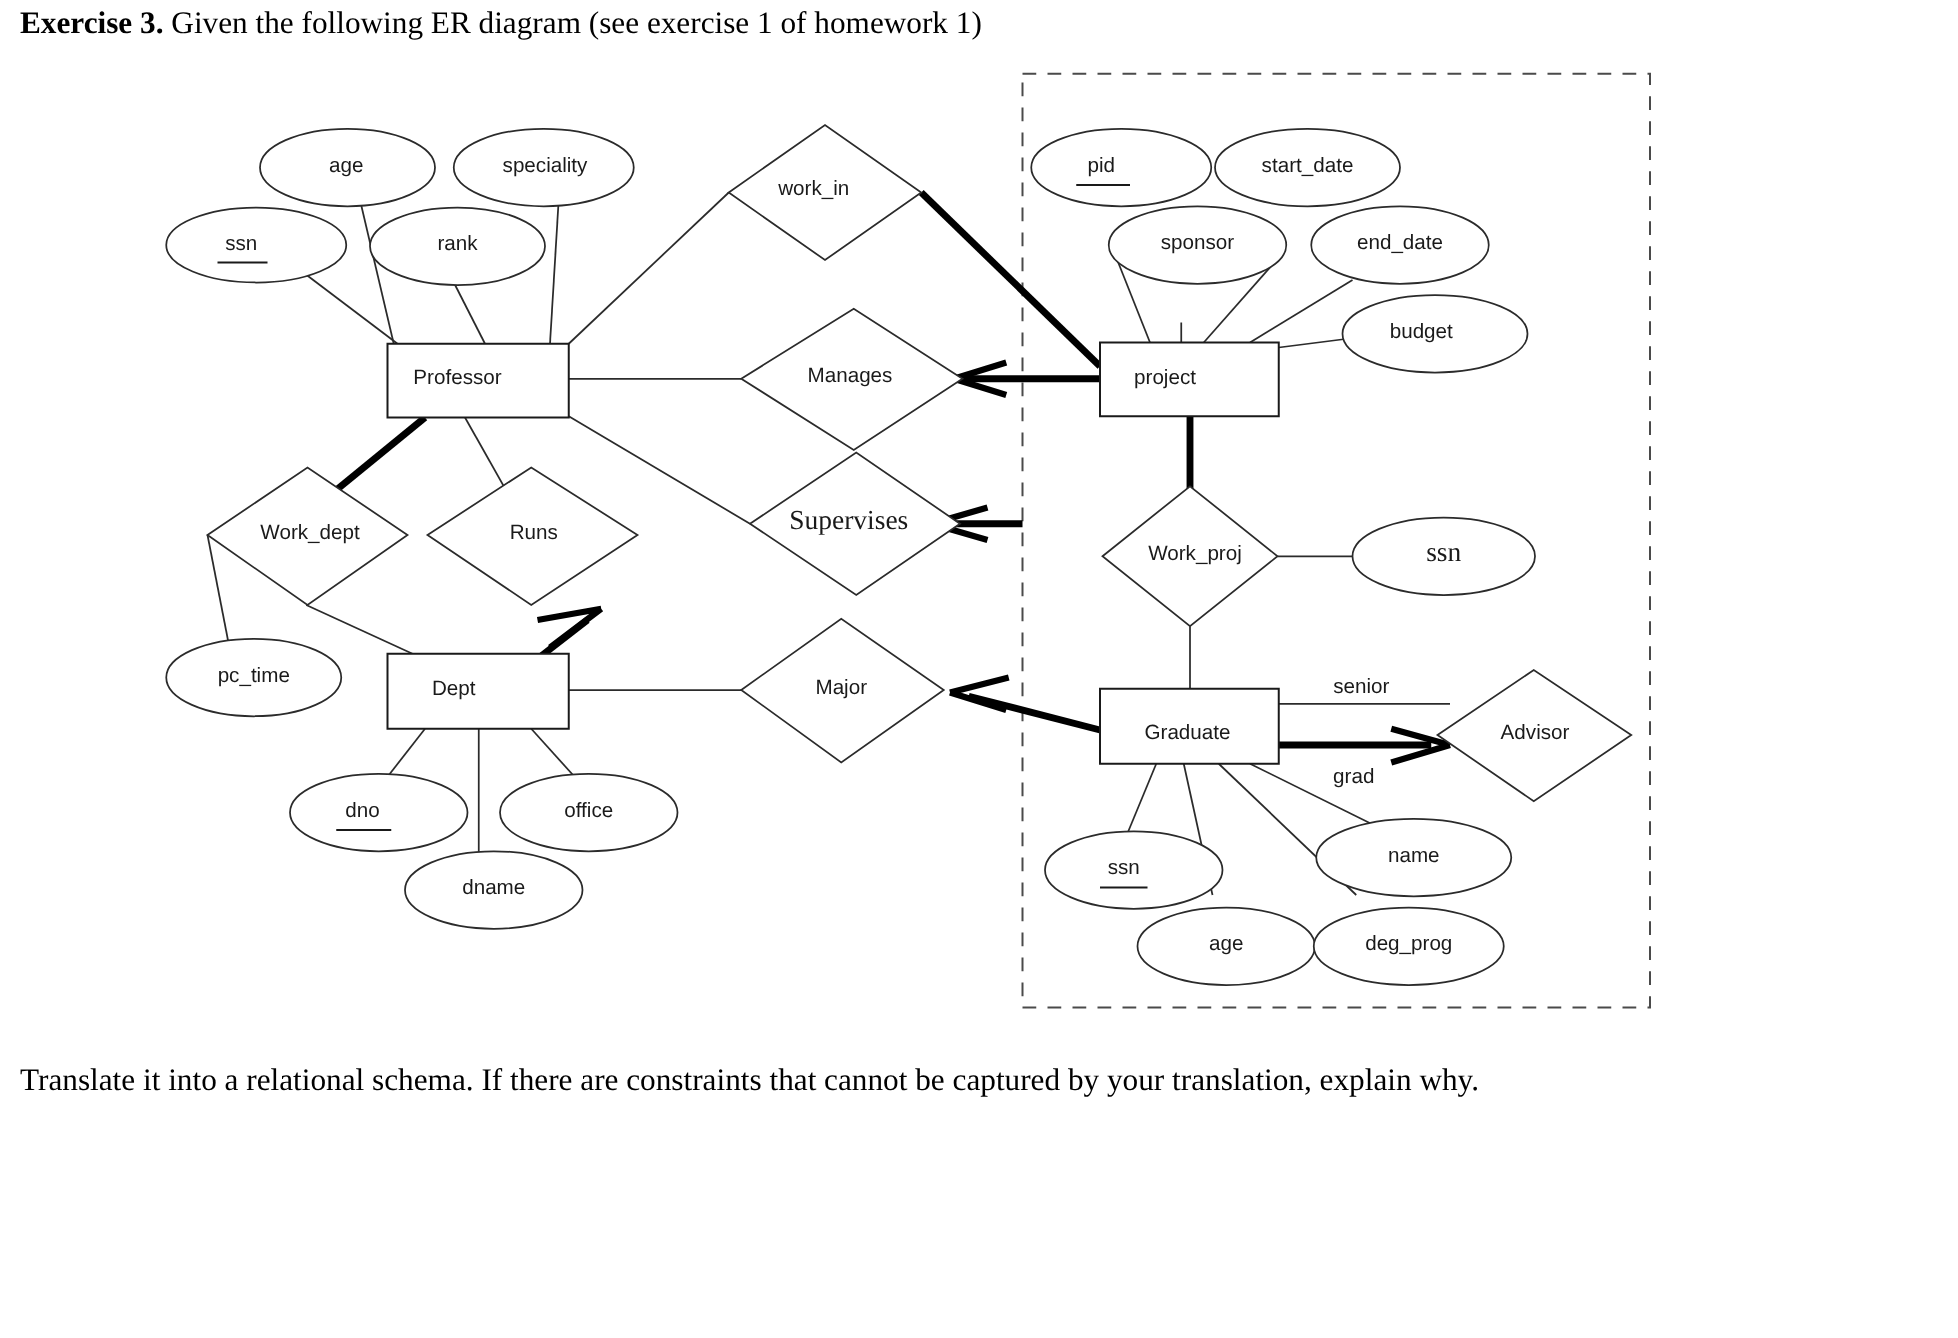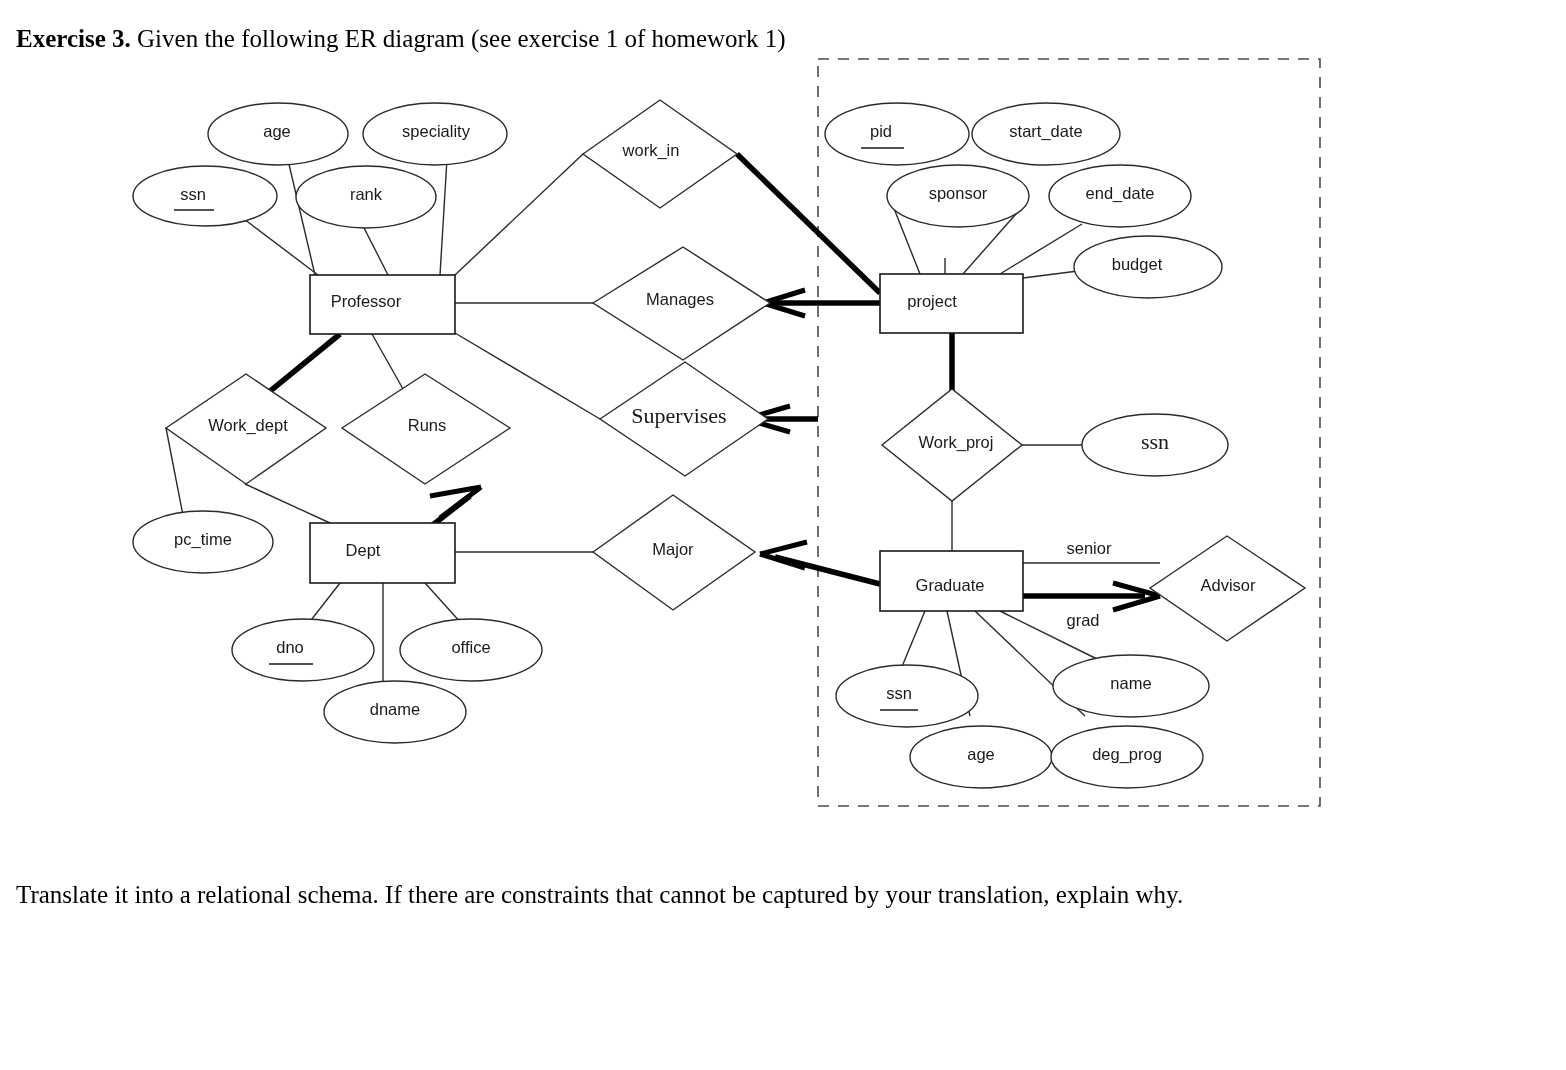--- a/index.html
+++ b/index.html
@@ -17,36 +17,35 @@
   }
   .exercise-heading {
     position: absolute;
     left: 16px;
     top: 2px;
     width: 1400px;
     font-family: "Liberation Serif", serif;
     font-size: 25px;
     line-height: 34px;
     white-space: nowrap;
-    margin-top: 20px;
   }
   .exercise-heading .lead {
     font-weight: bold;
   }
   .diagram-wrap {
     position: absolute;
     left: 0;
     top: 44px;
     width: 1566px;
     height: 790px;
   }
   .closing-text {
     position: absolute;
     left: 16px;
-    top: 875px;
+    top: 845px;
     width: 1500px;
     font-family: "Liberation Serif", serif;
     font-size: 25px;
     line-height: 40px;
     text-align: justify;
   }
   svg { display: block; }
   .shape-fill   { fill: #ffffff; stroke: #2b2b2b; stroke-width: 1.4; }
   .box-fill     { fill: #ffffff; stroke: #1a1a1a; stroke-width: 1.6; }
   .thin-link    { fill: none; stroke: #2b2b2b; stroke-width: 1.4; }

